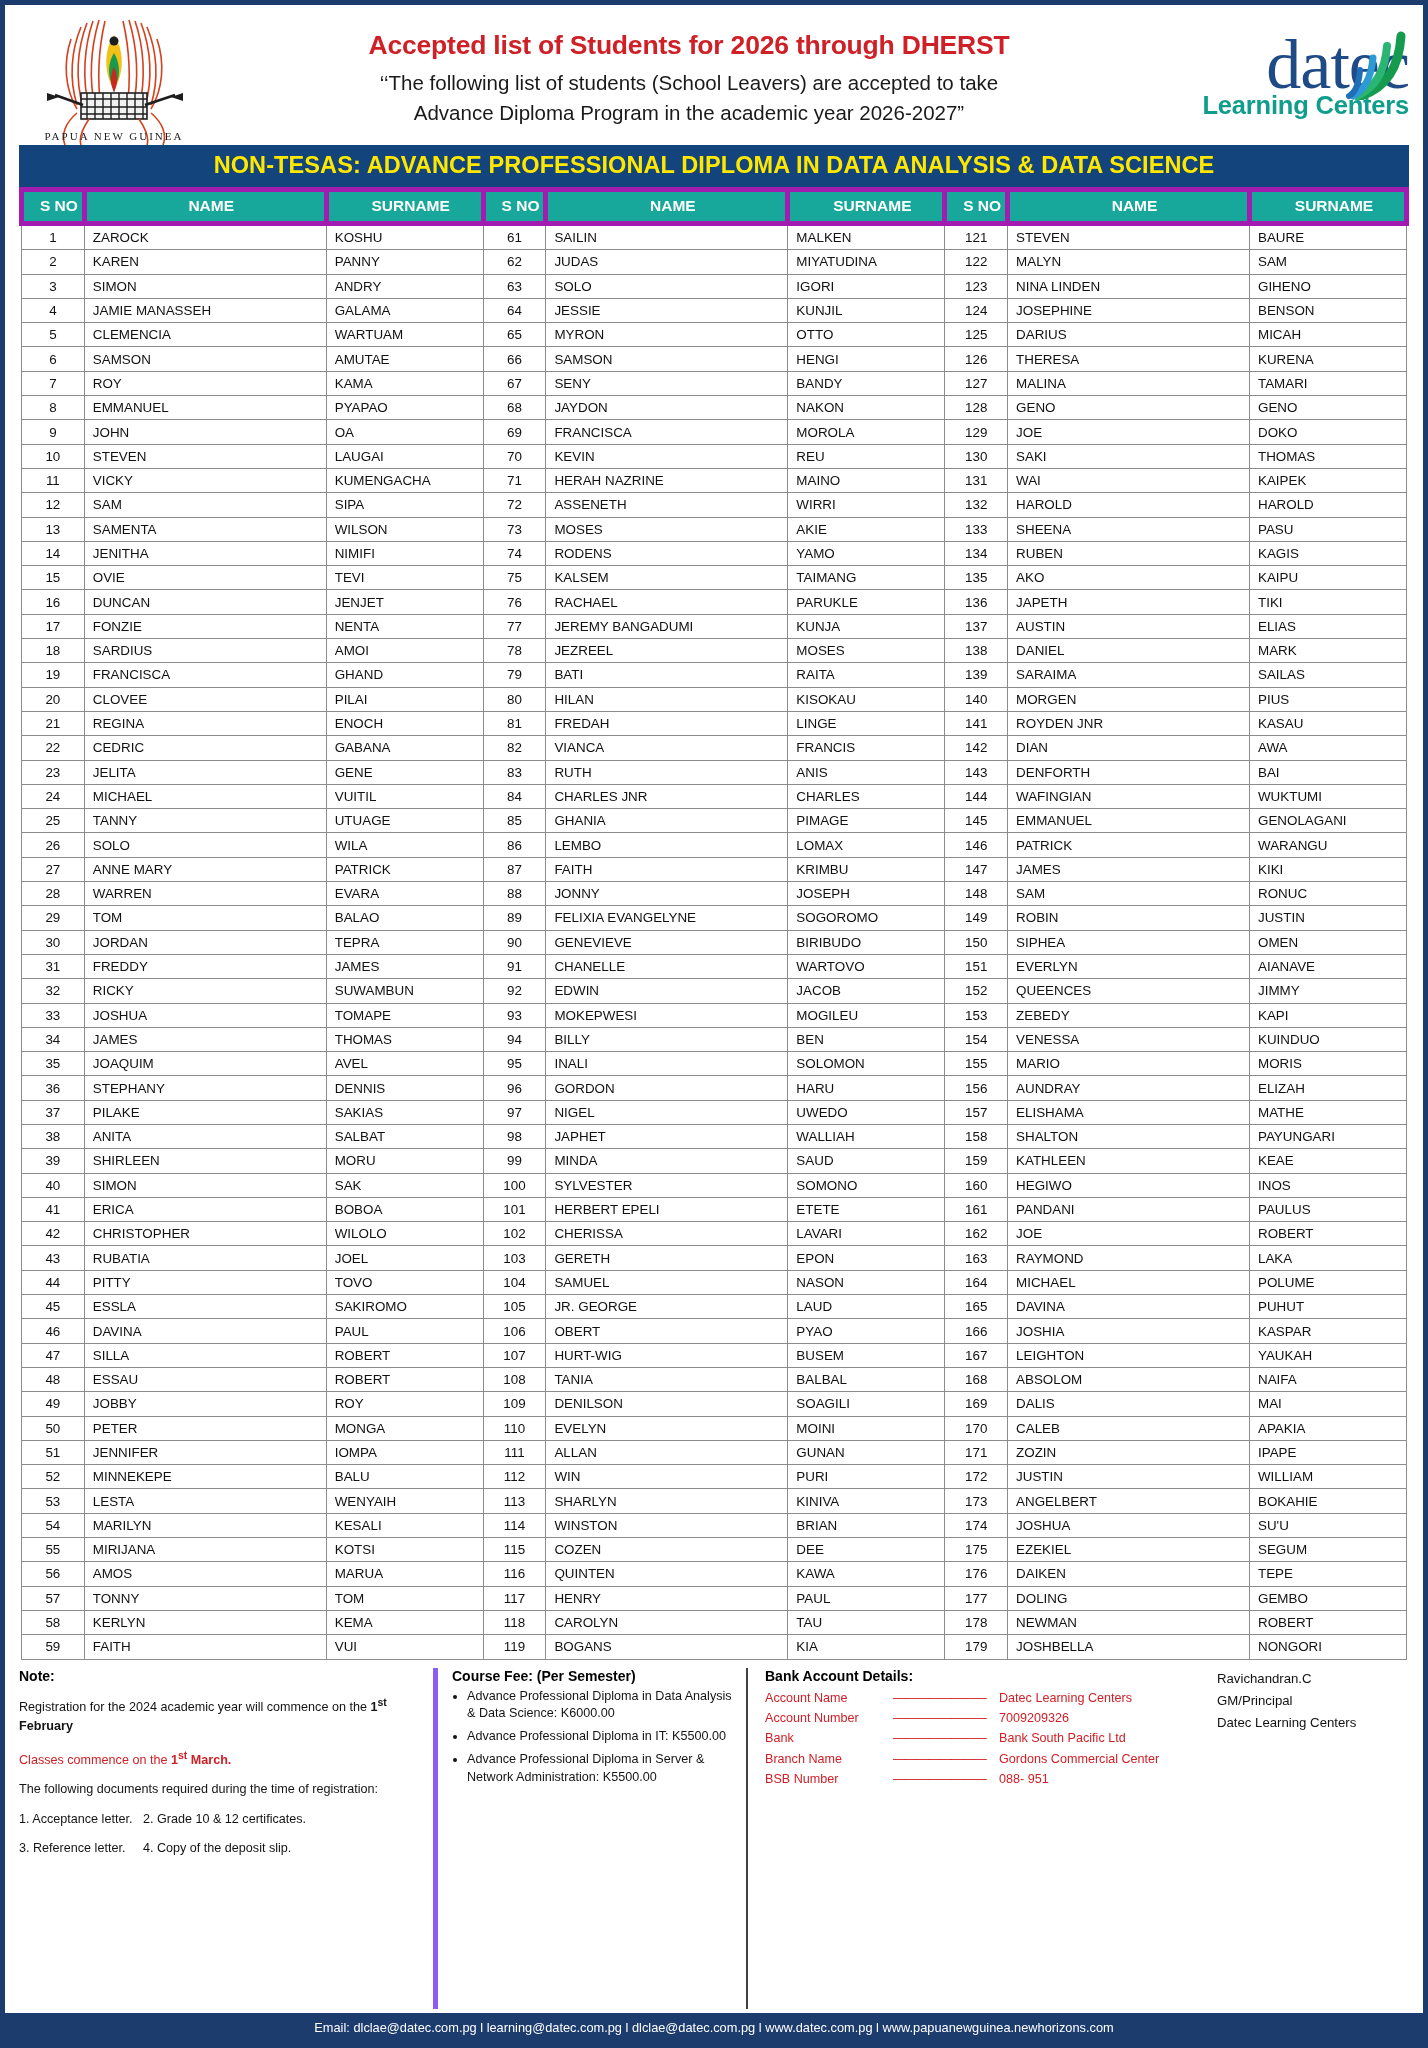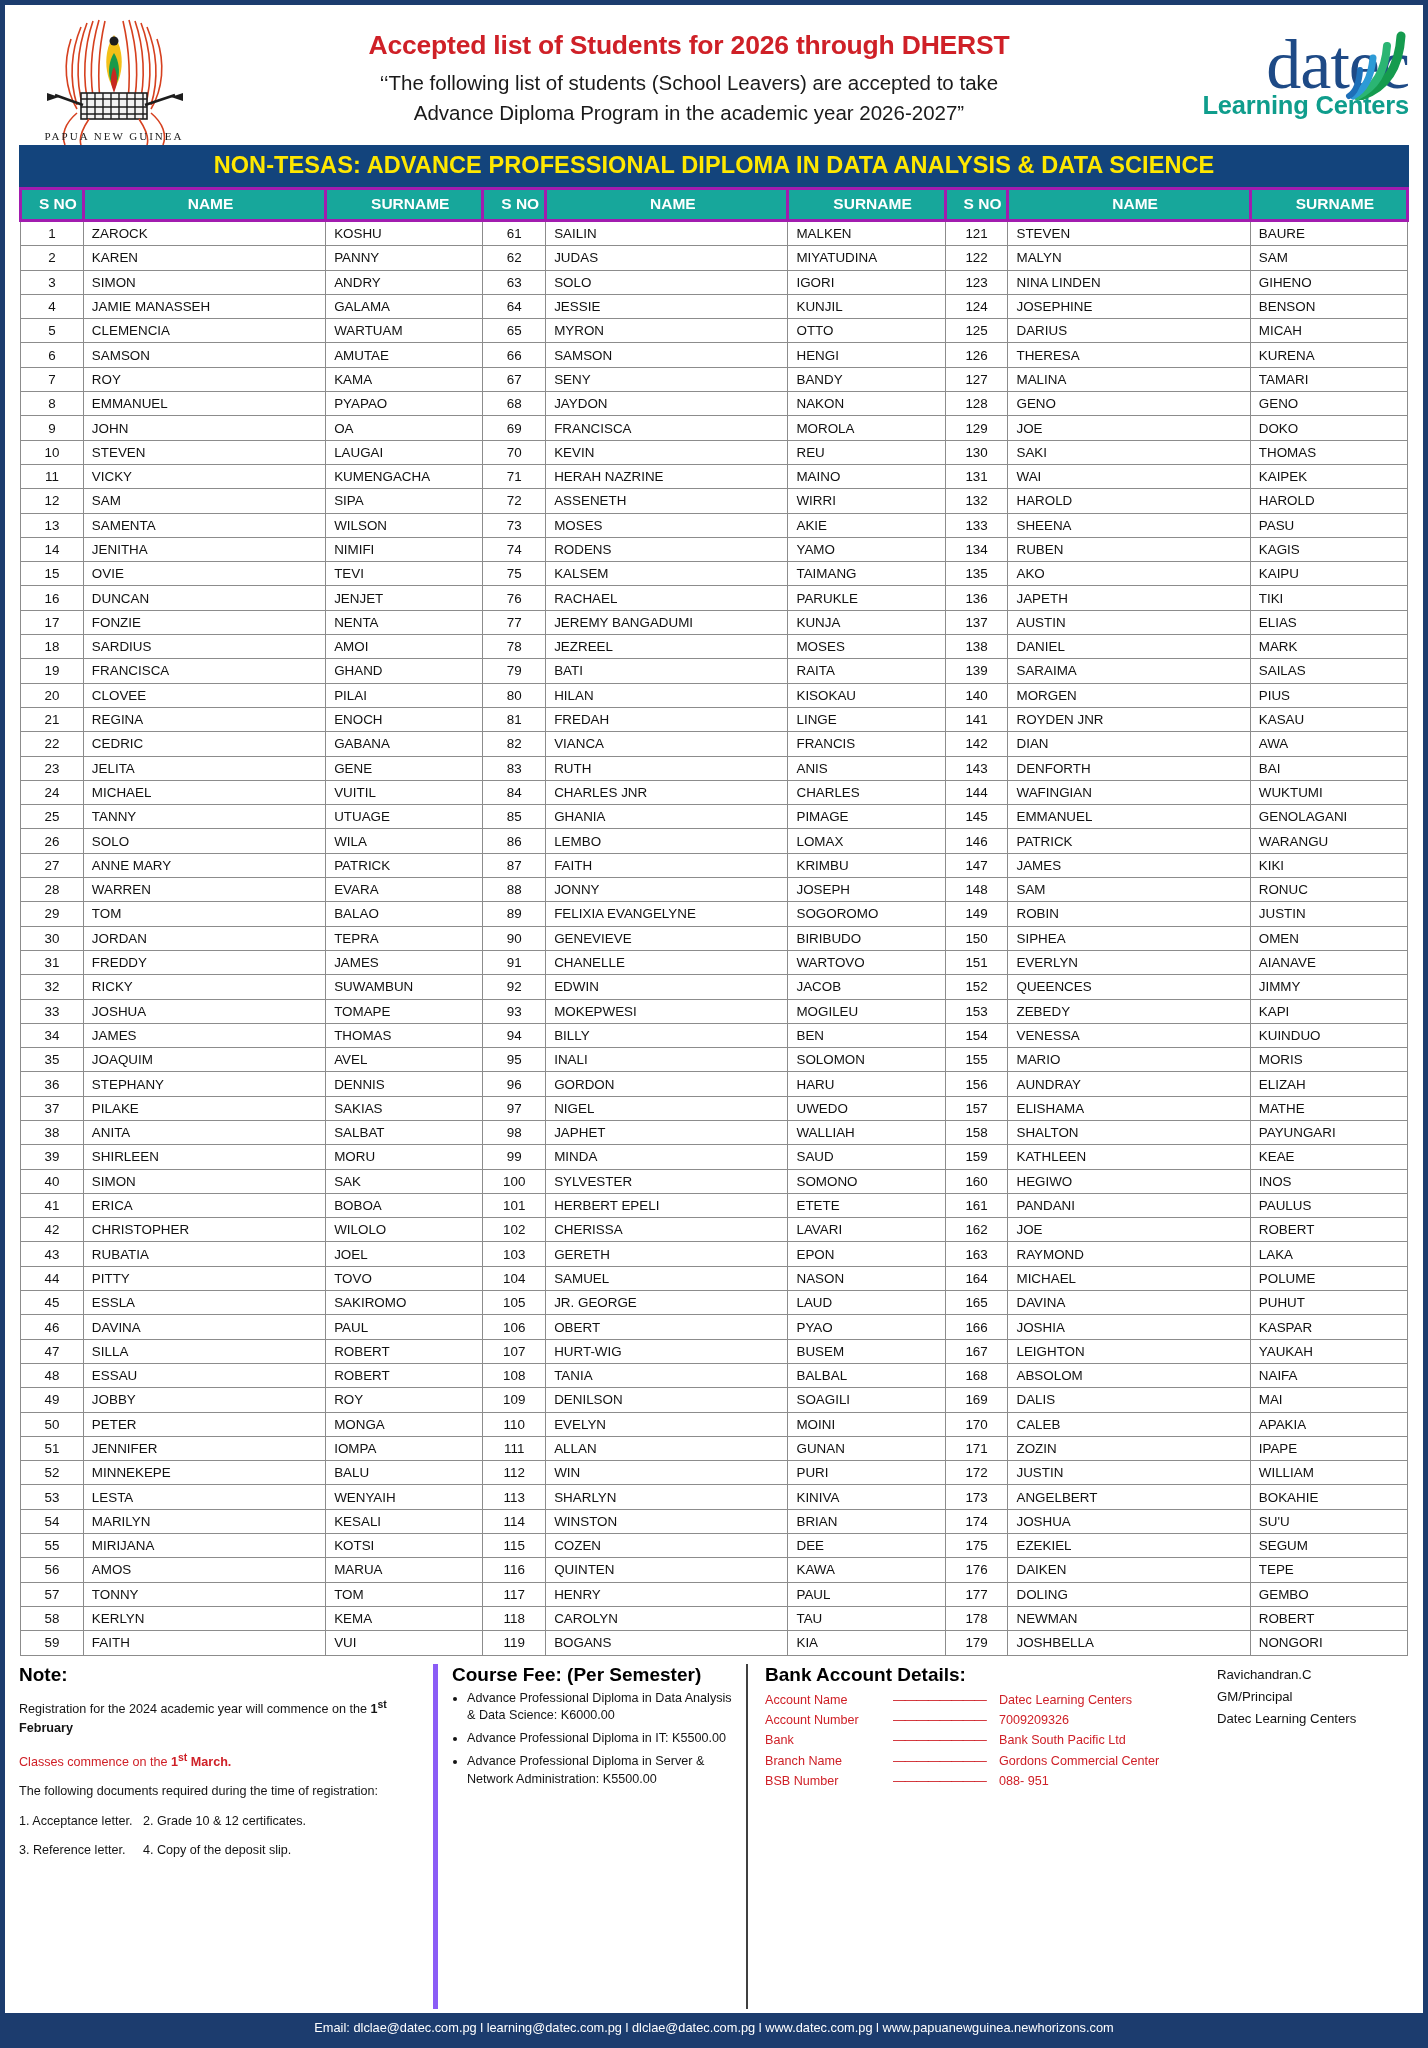--- a/index.html
+++ b/index.html
@@ -55,21 +55,21 @@
     text-align:center;font-weight:bold;font-size:23.5px;
     padding:7px 0 8px 0;letter-spacing:.1px;
   }
   table.roster{
     width:100%;border-collapse:collapse;table-layout:fixed;
     font-size:13.4px;
   }
   table.roster th{
     background:#17a79b;color:#ffffff;font-weight:bold;
     font-size:15.5px;text-align:center;
-    padding:5px 0 6px 12px;border:3px solid #a21caf;
+    padding:5px 0 6px 12px;border:5px solid #a21caf;
   }
   table.roster td{
     border:1px solid #8c8c8c;
     padding:2px 0 2px 8px;
     height:19.3px;
     color:#111111;
     white-space:nowrap;overflow:hidden;
     font-weight:500;
   }
   table.roster td.num{text-align:center;padding-left:0;}
@@ -80,21 +80,21 @@
   
   .notes{
     display:flex;padding:8px 14px 4px 14px;gap:0;
     font-size:12.6px;color:#141414;flex:1;
   }
   .note-col{padding-right:14px;}
   .note-col.a{width:400px;}
   .note-col.b{width:280px;border-left:5px solid #8b5cf6;padding-left:14px;}
   .note-col.c{width:430px;border-left:2px solid #404040;padding-left:17px;}
   .note-col.d{flex:1;padding-left:8px;}
-  .note-h{font-weight:bold;font-size:19px;margin-bottom:4px;color:#000;}
+  .note-h{font-weight:bold;font-size:14px;margin-bottom:4px;color:#000;}
   .note-line{line-height:1.55;margin:10px 0;}
   .red{color:#cf2027;}
   .bold{font-weight:bold;}
   ul.bul{margin:2px 0 0 0;padding-left:15px;}
   ul.bul li{line-height:1.42;margin-bottom:5px;}
   .bank-row{display:flex;align-items:baseline;line-height:1.62;}
   .bank-lbl{color:#cf2027;width:128px;flex:0 0 128px;}
   .bank-dash{color:#cf2027;flex:1;overflow:hidden;white-space:nowrap;letter-spacing:-1px;}
   .bank-val{color:#cf2027;width:196px;flex:0 0 196px;padding-left:6px;}
   .signer{line-height:1.7;font-size:13.2px;color:#111;}

